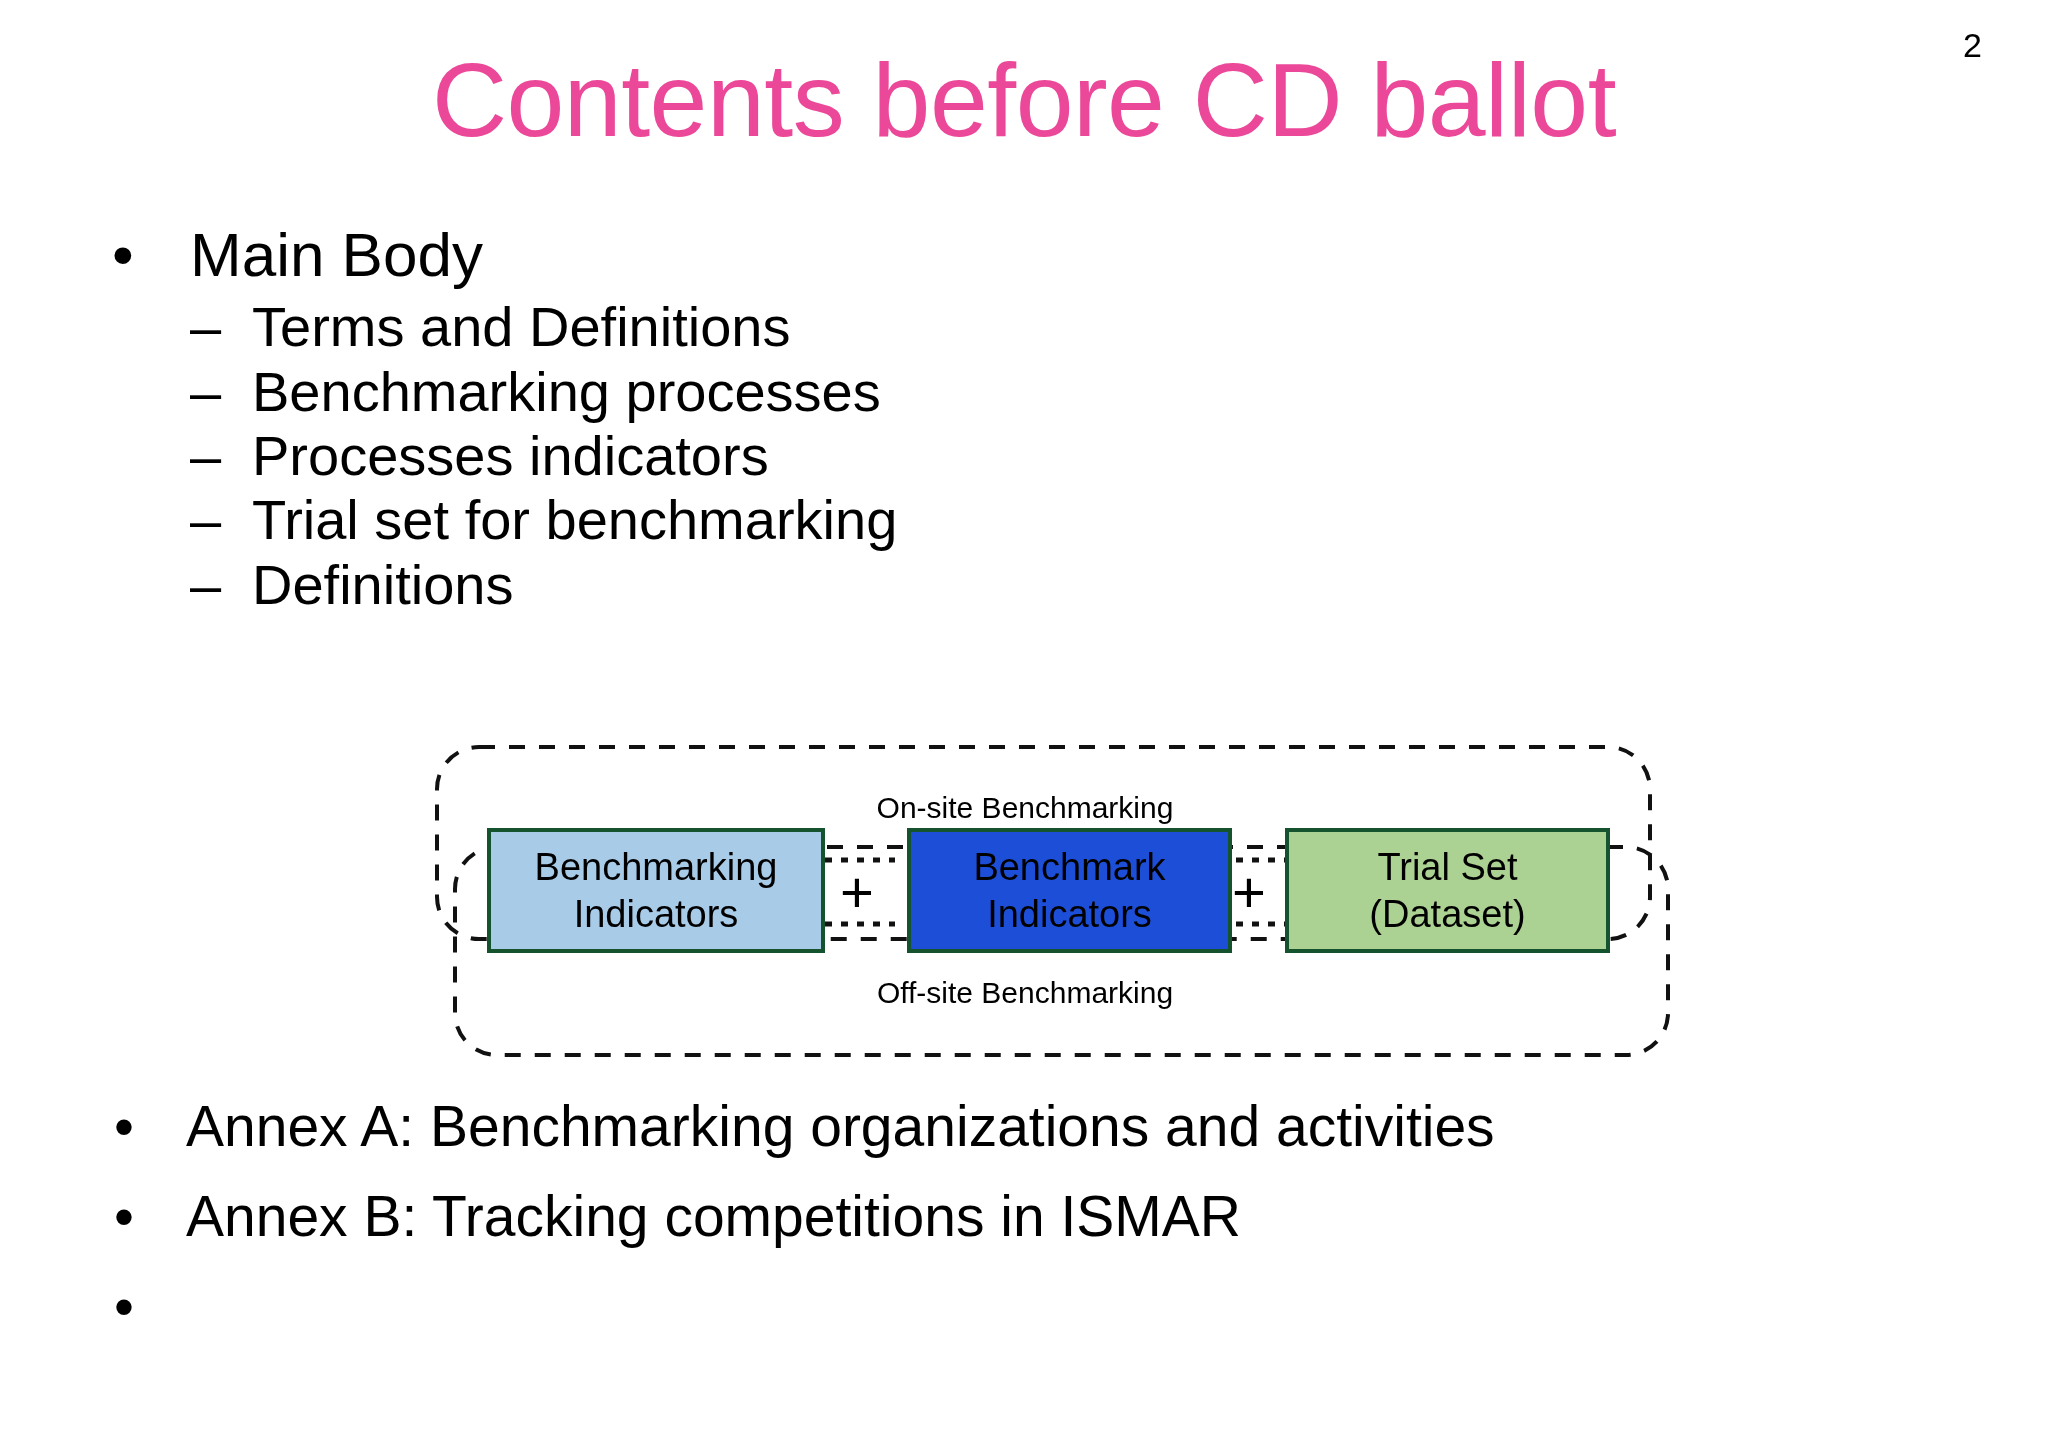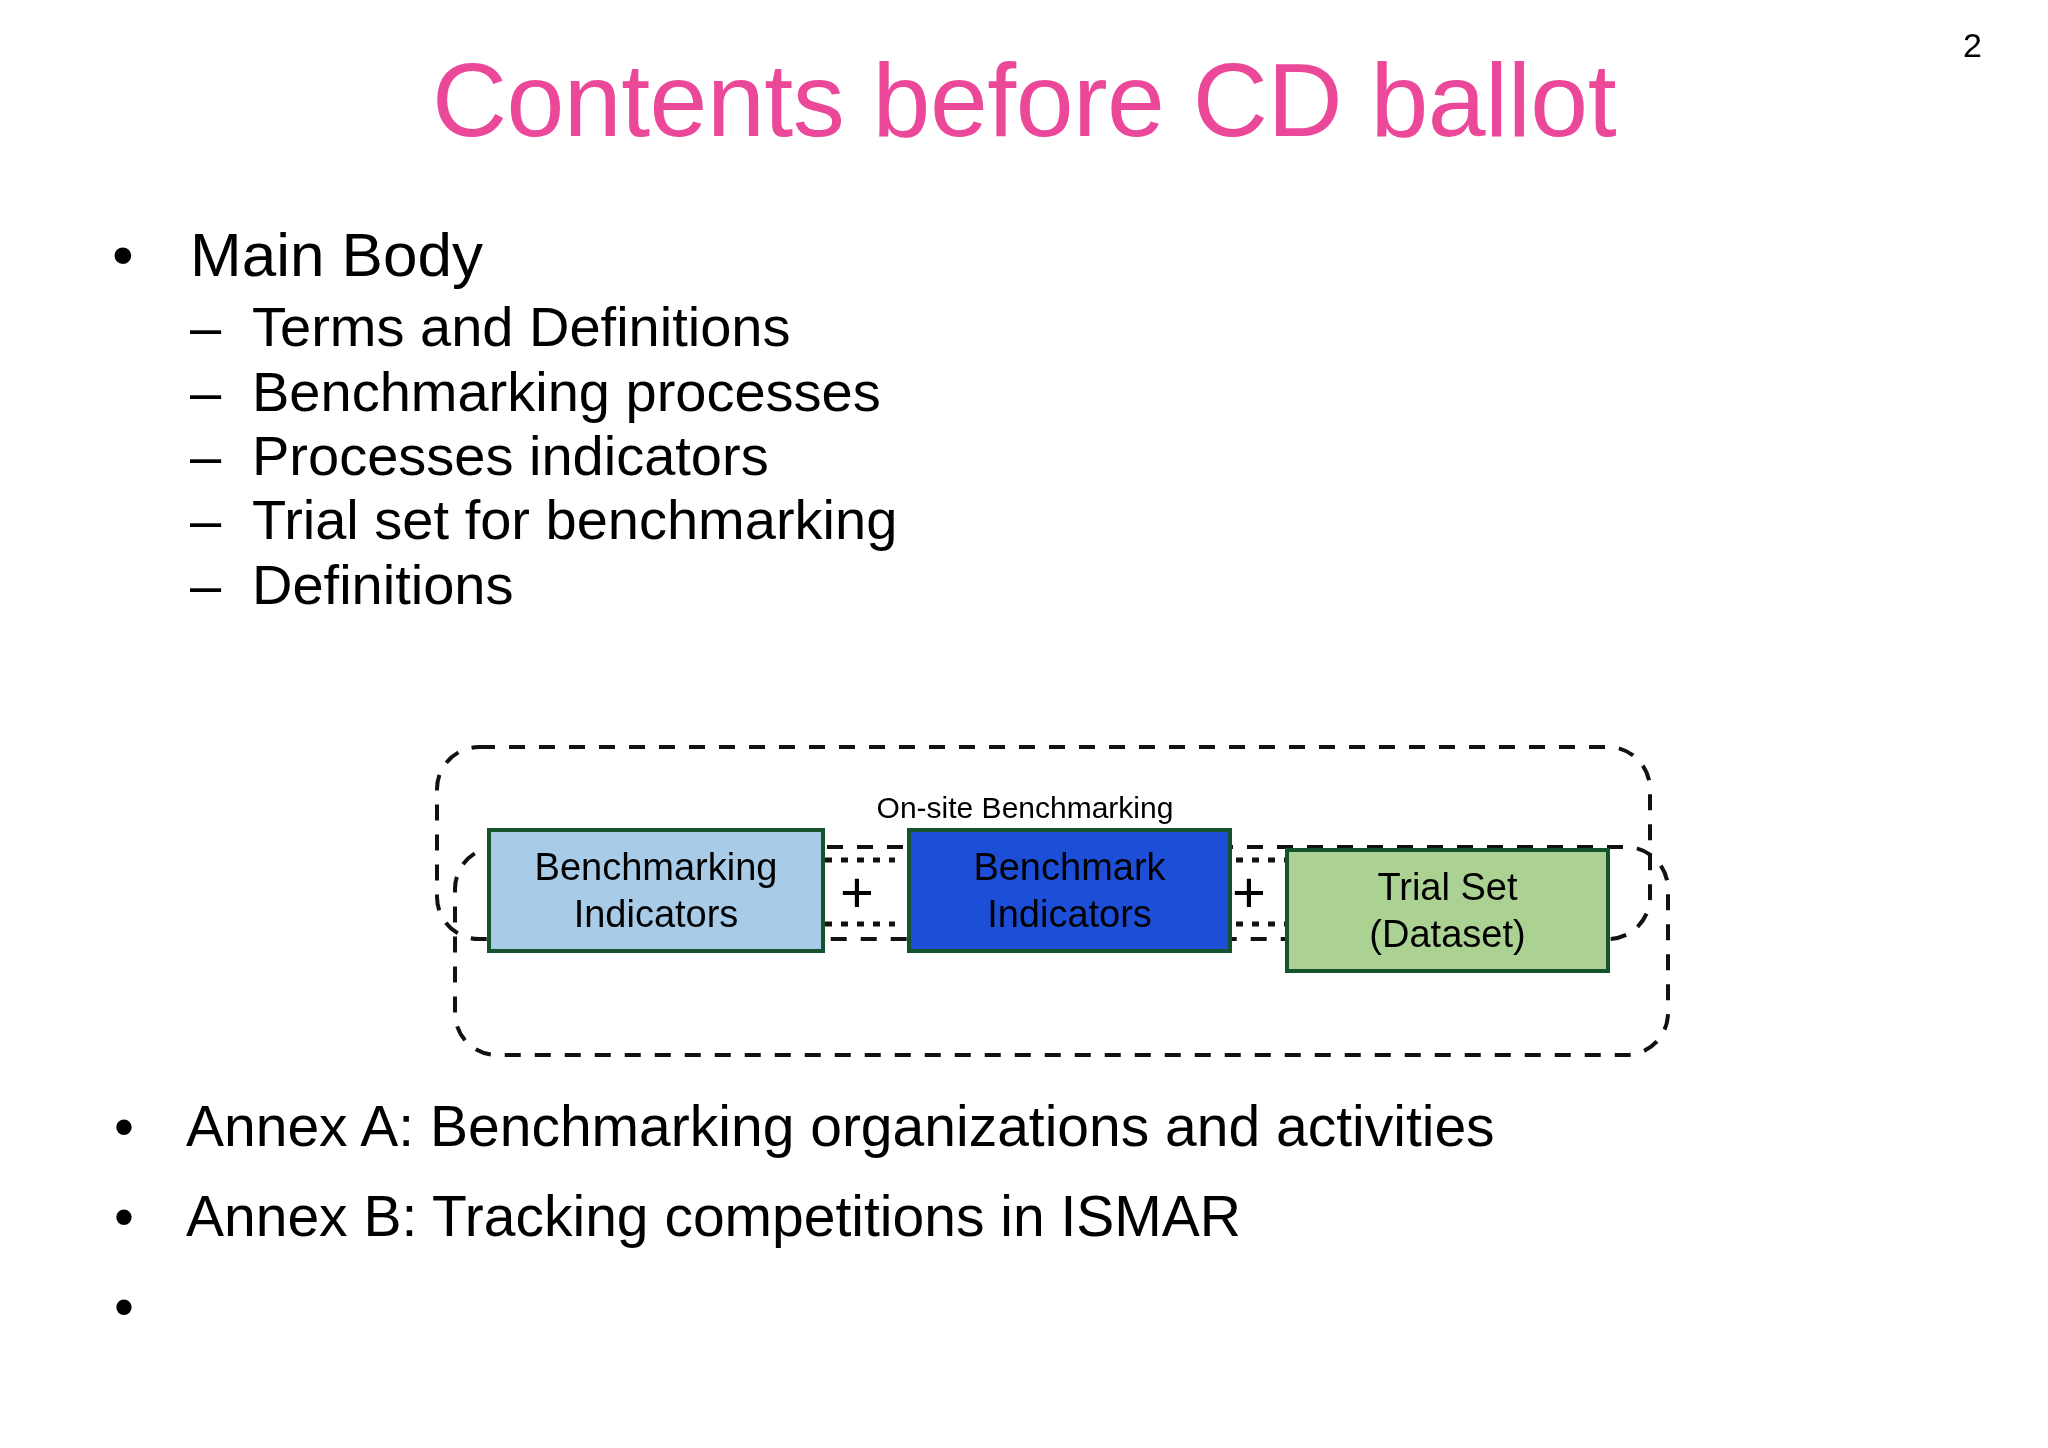--- a/index.html
+++ b/index.html
@@ -147,21 +147,21 @@
     align-items: center;
     justify-content: center;
     font-size: 38px;
     line-height: 1.22;
     color: #000000;
     text-align: center;
     font-family: "Liberation Sans", sans-serif;
   }
   #box-processes  { left: 87px;  top: 93px; width: 338px; height: 125px; background: #A8CBE8; }
   #box-indicators { left: 507px; top: 93px; width: 325px; height: 125px; background: #1d4ed8; }
-  #box-trialset   { left: 885px; top: 93px; width: 325px; height: 125px; background: #ACD293; margin-top: 20px; }
+  #box-trialset   { left: 885px; top: 93px; width: 325px; height: 125px; background: #ACD293; }
 
   .plus-sign {
     position: absolute;
     font-size: 58px;
     line-height: 1;
     color: #000000;
     font-family: "Liberation Sans", sans-serif;
   }
   #plus-1 { left: 440px; top: 128px; }
   #plus-2 { left: 832px; top: 128px; }
@@ -214,20 +214,21 @@
     <rect x="55" y="112" width="1213" height="208" rx="42" ry="42" fill="none" stroke="#111111" stroke-width="4" stroke-dasharray="16 14"></rect>
 
     <line x1="425" y1="125" x2="495" y2="125" stroke="#111111" stroke-width="5" stroke-dasharray="7 9"></line>
     <line x1="425" y1="189" x2="495" y2="189" stroke="#111111" stroke-width="5" stroke-dasharray="7 9"></line>
     <line x1="820" y1="125" x2="885" y2="125" stroke="#111111" stroke-width="5" stroke-dasharray="7 9"></line>
     <line x1="820" y1="189" x2="885" y2="189" stroke="#111111" stroke-width="5" stroke-dasharray="7 9"></line>
   </svg>
 
   <div class="dia-label" id="label-onsite">On-site Benchmarking</div>
 
+  <div class="dia-label" id="label-offsite">Off-site Benchmarking</div>
 
   <div class="dia-box" id="box-processes">
     <span>Benchmarking</span>
     <span>Indicators</span>
   </div>
 
   <div class="dia-box" id="box-indicators">
     <span>Benchmark</span>
     <span>Indicators</span>
   </div>

